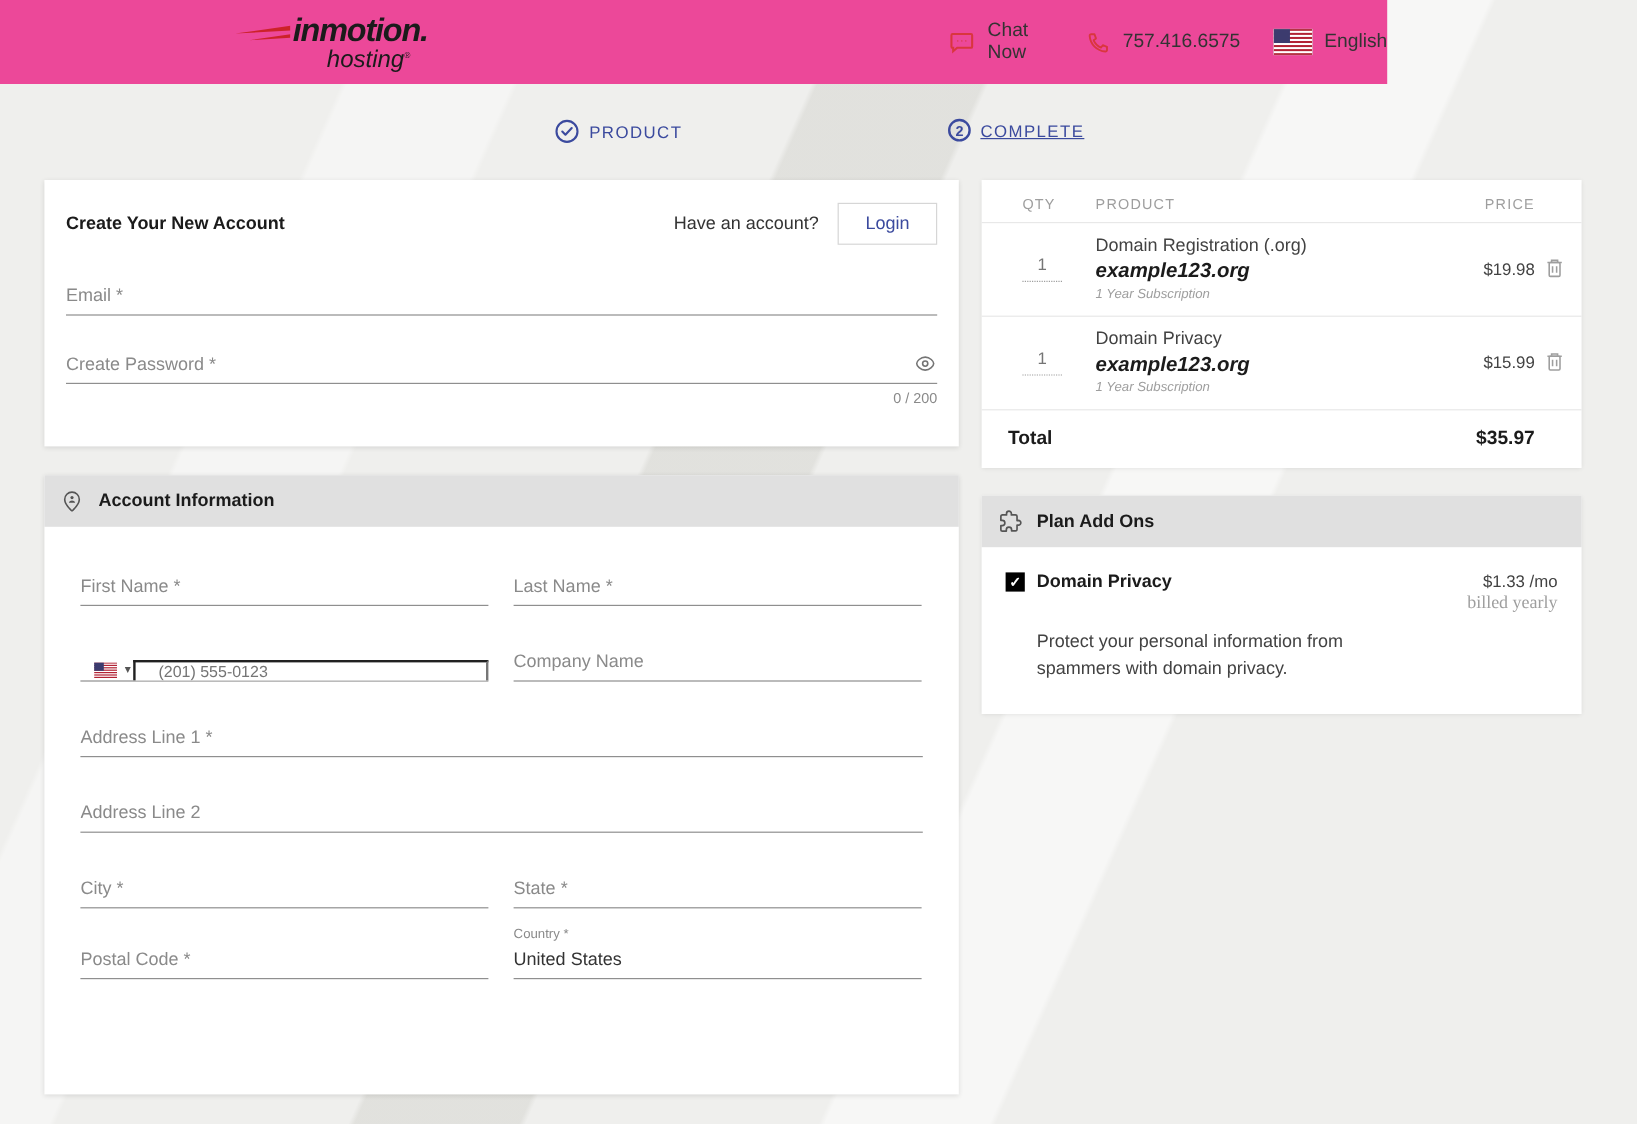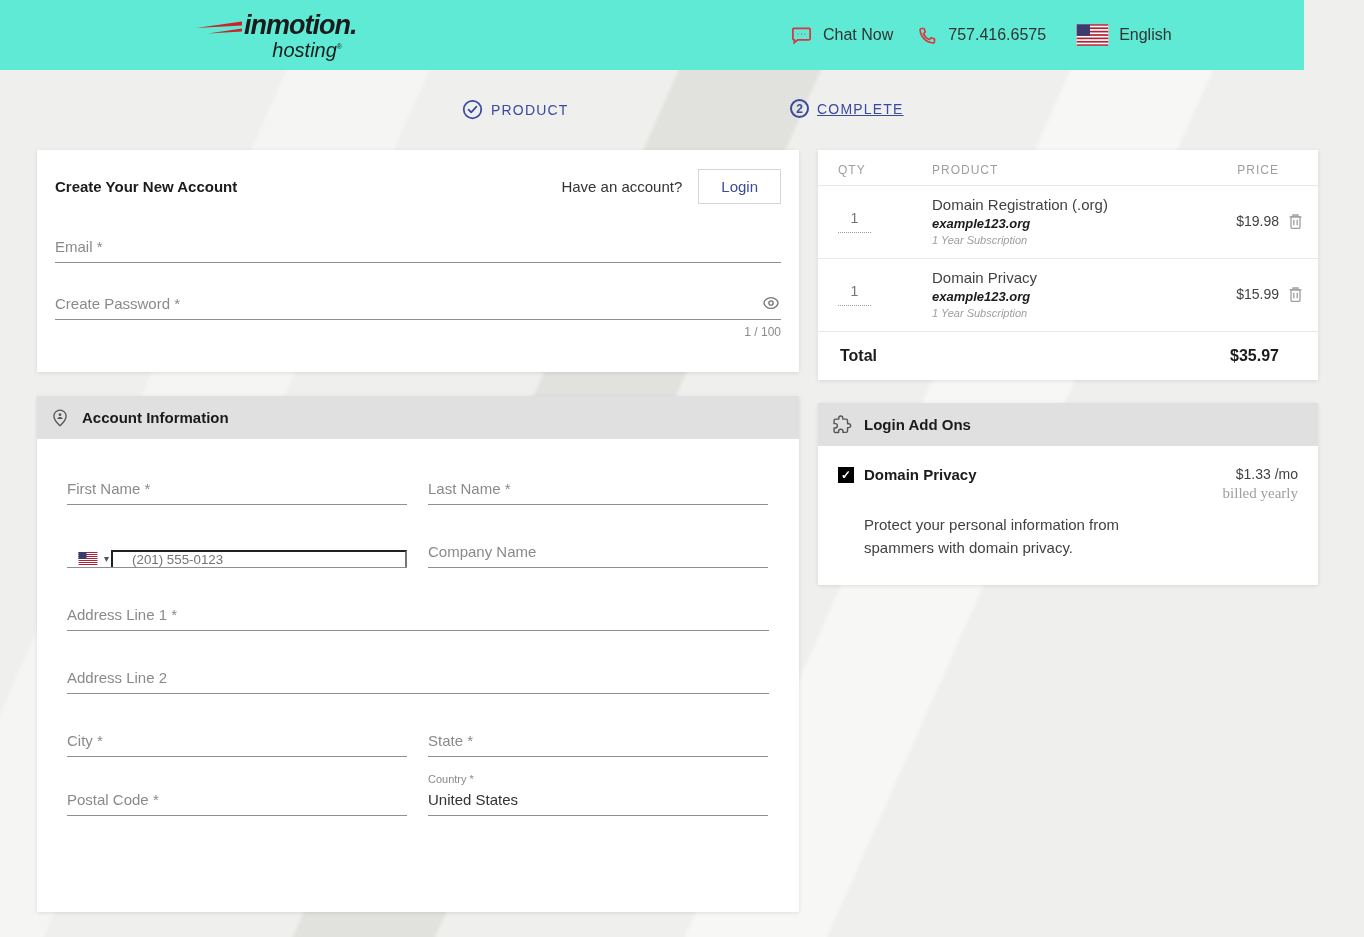--- a/index.html
+++ b/index.html
@@ -11,22 +11,22 @@
     overflow:hidden;
     background:
       linear-gradient(294deg, rgba(255,255,255,0) 30%, rgba(255,255,255,.5) 30.3%, rgba(255,255,255,.5) 38%, rgba(255,255,255,0) 38.3%),
       linear-gradient(294deg, rgba(223,223,219,0) 52%, rgba(223,223,219,.85) 52.3%, rgba(223,223,219,.85) 60%, rgba(223,223,219,0) 60.3%),
       linear-gradient(294deg, rgba(255,255,255,0) 74%, rgba(255,255,255,.4) 74.3%, rgba(255,255,255,.4) 82%, rgba(255,255,255,0) 82.3%),
       #efefed;
   }
 
   
   .top-header {
-    position:absolute; top:0; left:0; width:1304px; height:70px;
-    background:#5eead4;
+    position:absolute; top:0; left:0; width:1156px; height:70px;
+    background:#ec4899;
   }
   .logo {
     position:absolute; left:196px; top:12px; width:152px; cursor:pointer;
   }
   .logo-row1 { display:flex; align-items:center; }
   .logo-swoosh { margin-right:2px; margin-top:4px; }
   .logo-main {
     font-size:27px; font-weight:bold; font-style:italic;
     letter-spacing:-1px; color:#1b1b1b; line-height:1;
   }
@@ -125,35 +125,35 @@
 
   .select-field { border-bottom:1px solid #8f8f8f; cursor:pointer; }
   .select-label { font-size:11px; color:#8a8a8a; margin-bottom:4px; }
   .select-value { font-size:15px; color:#333; padding:2px 0 7px 0; }
 
   
   .os-table-header {
     display:flex; align-items:center; padding:13px 15px 8px 0;
     font-size:12px; color:#9e9e9e; letter-spacing:1px;
   }
-  .qty-col { width:114px; flex:none; padding-left:20px; }
+  .qty-col { width:95px; flex:none; padding-left:34px; }
   .product-col { flex:1; }
   .price-col { text-align:center; }
   .trash-spacer { width:24px; flex:none; }
 
   .os-row {
     display:flex; align-items:center; padding:10px 15px 12px 0;
     border-top:1px solid #e8e8e8;
   }
   .qty-box {
     width:33px; text-align:center; font-size:14px; color:#757575;
     border-bottom:1px dotted #9e9e9e; padding-bottom:6px; cursor:text;
   }
   .prod-name { font-size:15px; color:#424242; }
-  .prod-domain { font-size:13px; font-weight:bold; font-style:italic; color:#1b1b1b; margin-top:3px; }
+  .prod-domain { font-size:17px; font-weight:bold; font-style:italic; color:#1b1b1b; margin-top:3px; }
   .prod-term { font-size:11px; font-style:italic; color:#9e9e9e; margin-top:3px; }
   .price-val { font-size:14px; color:#424242; }
   .trash-btn { width:24px; flex:none; display:flex; justify-content:flex-end; cursor:pointer; }
 
   .os-total {
     display:flex; align-items:center; border-top:1px solid #e8e8e8;
     padding:15px 15px 15px 22px;
   }
   .total-label { flex:1; font-size:16px; font-weight:bold; color:#1b1b1b; }
   .total-value { font-size:16px; font-weight:bold; color:#1b1b1b; margin-right:24px; }
@@ -270,21 +270,21 @@
         </div>
         <div class="field mt-pass">
           <input type="password" placeholder="Create Password *" style="">
           <span class="eye-btn">
             <svg width="20" height="20" viewBox="0 0 24 24" fill="none" stroke="#757575" stroke-width="1.6">
               <path d="M12 5.5c-4.8 0-8.5 4.3-8.5 6.5s3.7 6.5 8.5 6.5 8.5-4.3 8.5-6.5-3.7-6.5-8.5-6.5z"></path>
               <circle cx="12" cy="12" r="2.6"></circle>
             </svg>
           </span>
         </div>
-        <div class="char-counter">1 / 100</div>
+        <div class="char-counter">0 / 200</div>
       </div>
     </div>
 
     <div class="card card-info">
       <div class="card-header">
         <span>
           <svg width="20" height="20" viewBox="0 0 24 24" fill="none" stroke="#555" stroke-width="1.6" stroke-linecap="round" stroke-linejoin="round">
             <path d="M12 2.5a7.3 7.3 0 0 1 7.3 7.3c0 4.2-4.6 9-6.6 11a1 1 0 0 1-1.4 0c-2-2-6.6-6.8-6.6-11A7.3 7.3 0 0 1 12 2.5z"></path>
             <circle cx="12" cy="8" r="1.6" fill="#555" stroke="none"></circle>
             <path d="M8.8 13.2c.5-1.6 1.8-2.3 3.2-2.3s2.7.7 3.2 2.3z" fill="#555" stroke="none"></path>
@@ -417,21 +417,21 @@
       </div>
     </div>
 
     <div class="card card-addons">
       <div class="card-header">
         <span>
           <svg width="21" height="21" viewBox="0 0 24 24" fill="none" stroke="#555" stroke-width="1.6" stroke-linejoin="round">
             <path d="M20.2 11.2h-1.3V7.4c0-.9-.7-1.6-1.6-1.6h-3.8V4.5a2.3 2.3 0 1 0-4.6 0v1.3H5.1c-.9 0-1.6.7-1.6 1.6v3.6h1.3a2.5 2.5 0 1 1 0 5H3.5v3.6c0 .9.7 1.6 1.6 1.6h3.6v-1.3a2.5 2.5 0 1 1 5 0V21h3.6c.9 0 1.6-.7 1.6-1.6v-3.8h1.3a2.3 2.3 0 1 0 0-4.6z"></path>
           </svg>
         </span>
-        <span class="card-title">Login Add Ons</span>
+        <span class="card-title">Plan Add Ons</span>
       </div>
       <div class="addons-body">
         <div class="addon-row">
           <span class="checkbox">✓</span>
           <span class="addon-name">Domain Privacy</span>
           <span class="addon-price-wrap">
             <div class="addon-price">$1.33 /mo</div>
             <div class="addon-billing">billed yearly</div>
           </span>
         </div>

